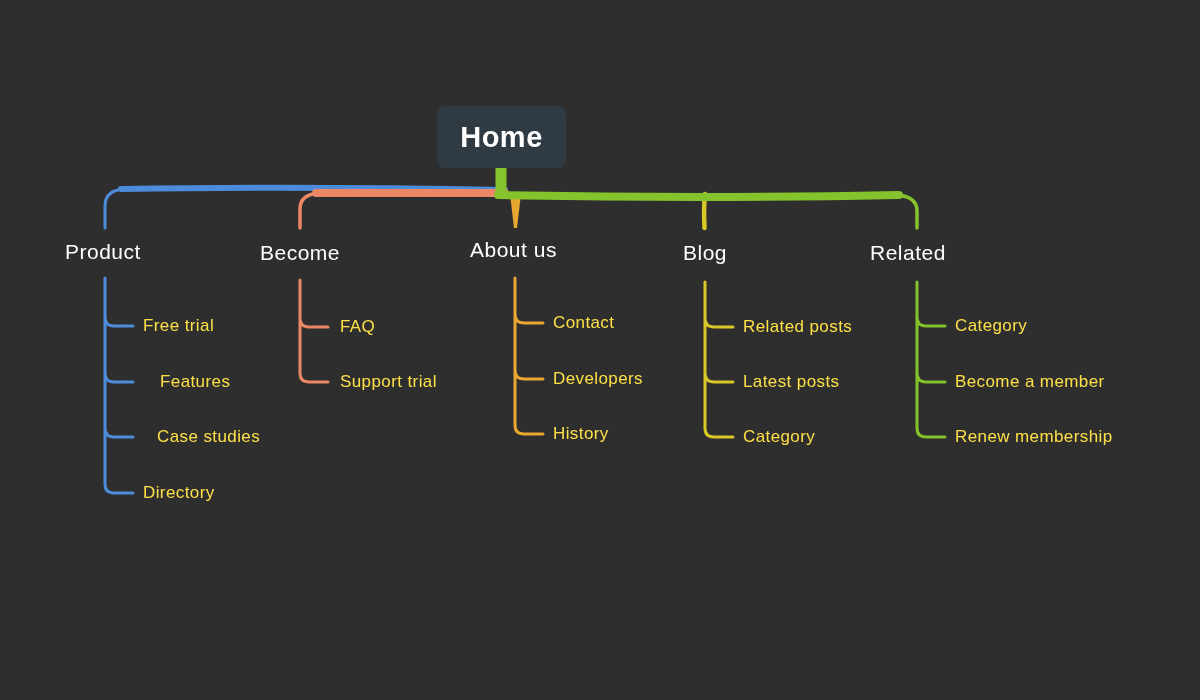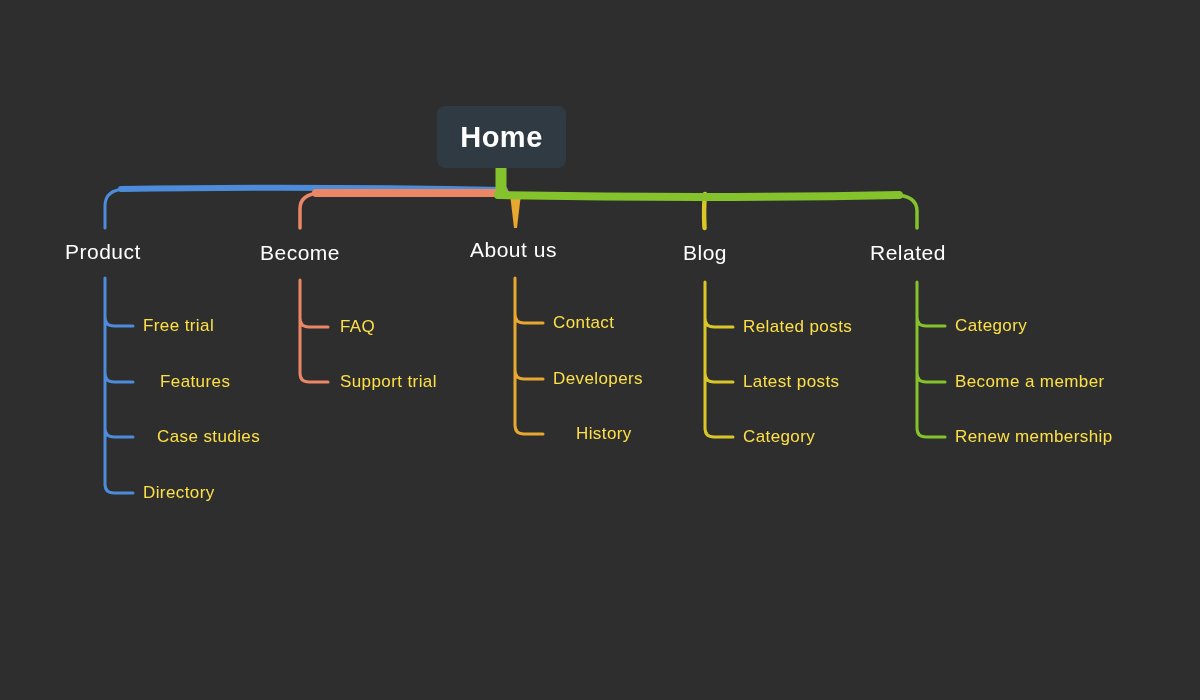--- a/index.html
+++ b/index.html
@@ -83,21 +83,21 @@
   <div class="child-label" style="left:143px;top:326px">Free trial</div>
   <div class="child-label" style="left:160px;top:382px">Features</div>
   <div class="child-label" style="left:157px;top:437px">Case studies</div>
   <div class="child-label" style="left:143px;top:493px">Directory</div>
 
   <div class="child-label" style="left:340px;top:327px">FAQ</div>
   <div class="child-label" style="left:340px;top:382px">Support trial</div>
 
   <div class="child-label" style="left:553px;top:323px">Contact</div>
   <div class="child-label" style="left:553px;top:379px">Developers</div>
-  <div class="child-label" style="left:576px;top:434px">History</div>
+  <div class="child-label" style="left:553px;top:434px">History</div>
 
   <div class="child-label" style="left:743px;top:327px">Related posts</div>
   <div class="child-label" style="left:743px;top:382px">Latest posts</div>
   <div class="child-label" style="left:743px;top:437px">Category</div>
 
   <div class="child-label" style="left:955px;top:326px">Category</div>
   <div class="child-label" style="left:955px;top:382px">Become a member</div>
   <div class="child-label" style="left:955px;top:437px">Renew membership</div>
 
 </div>

